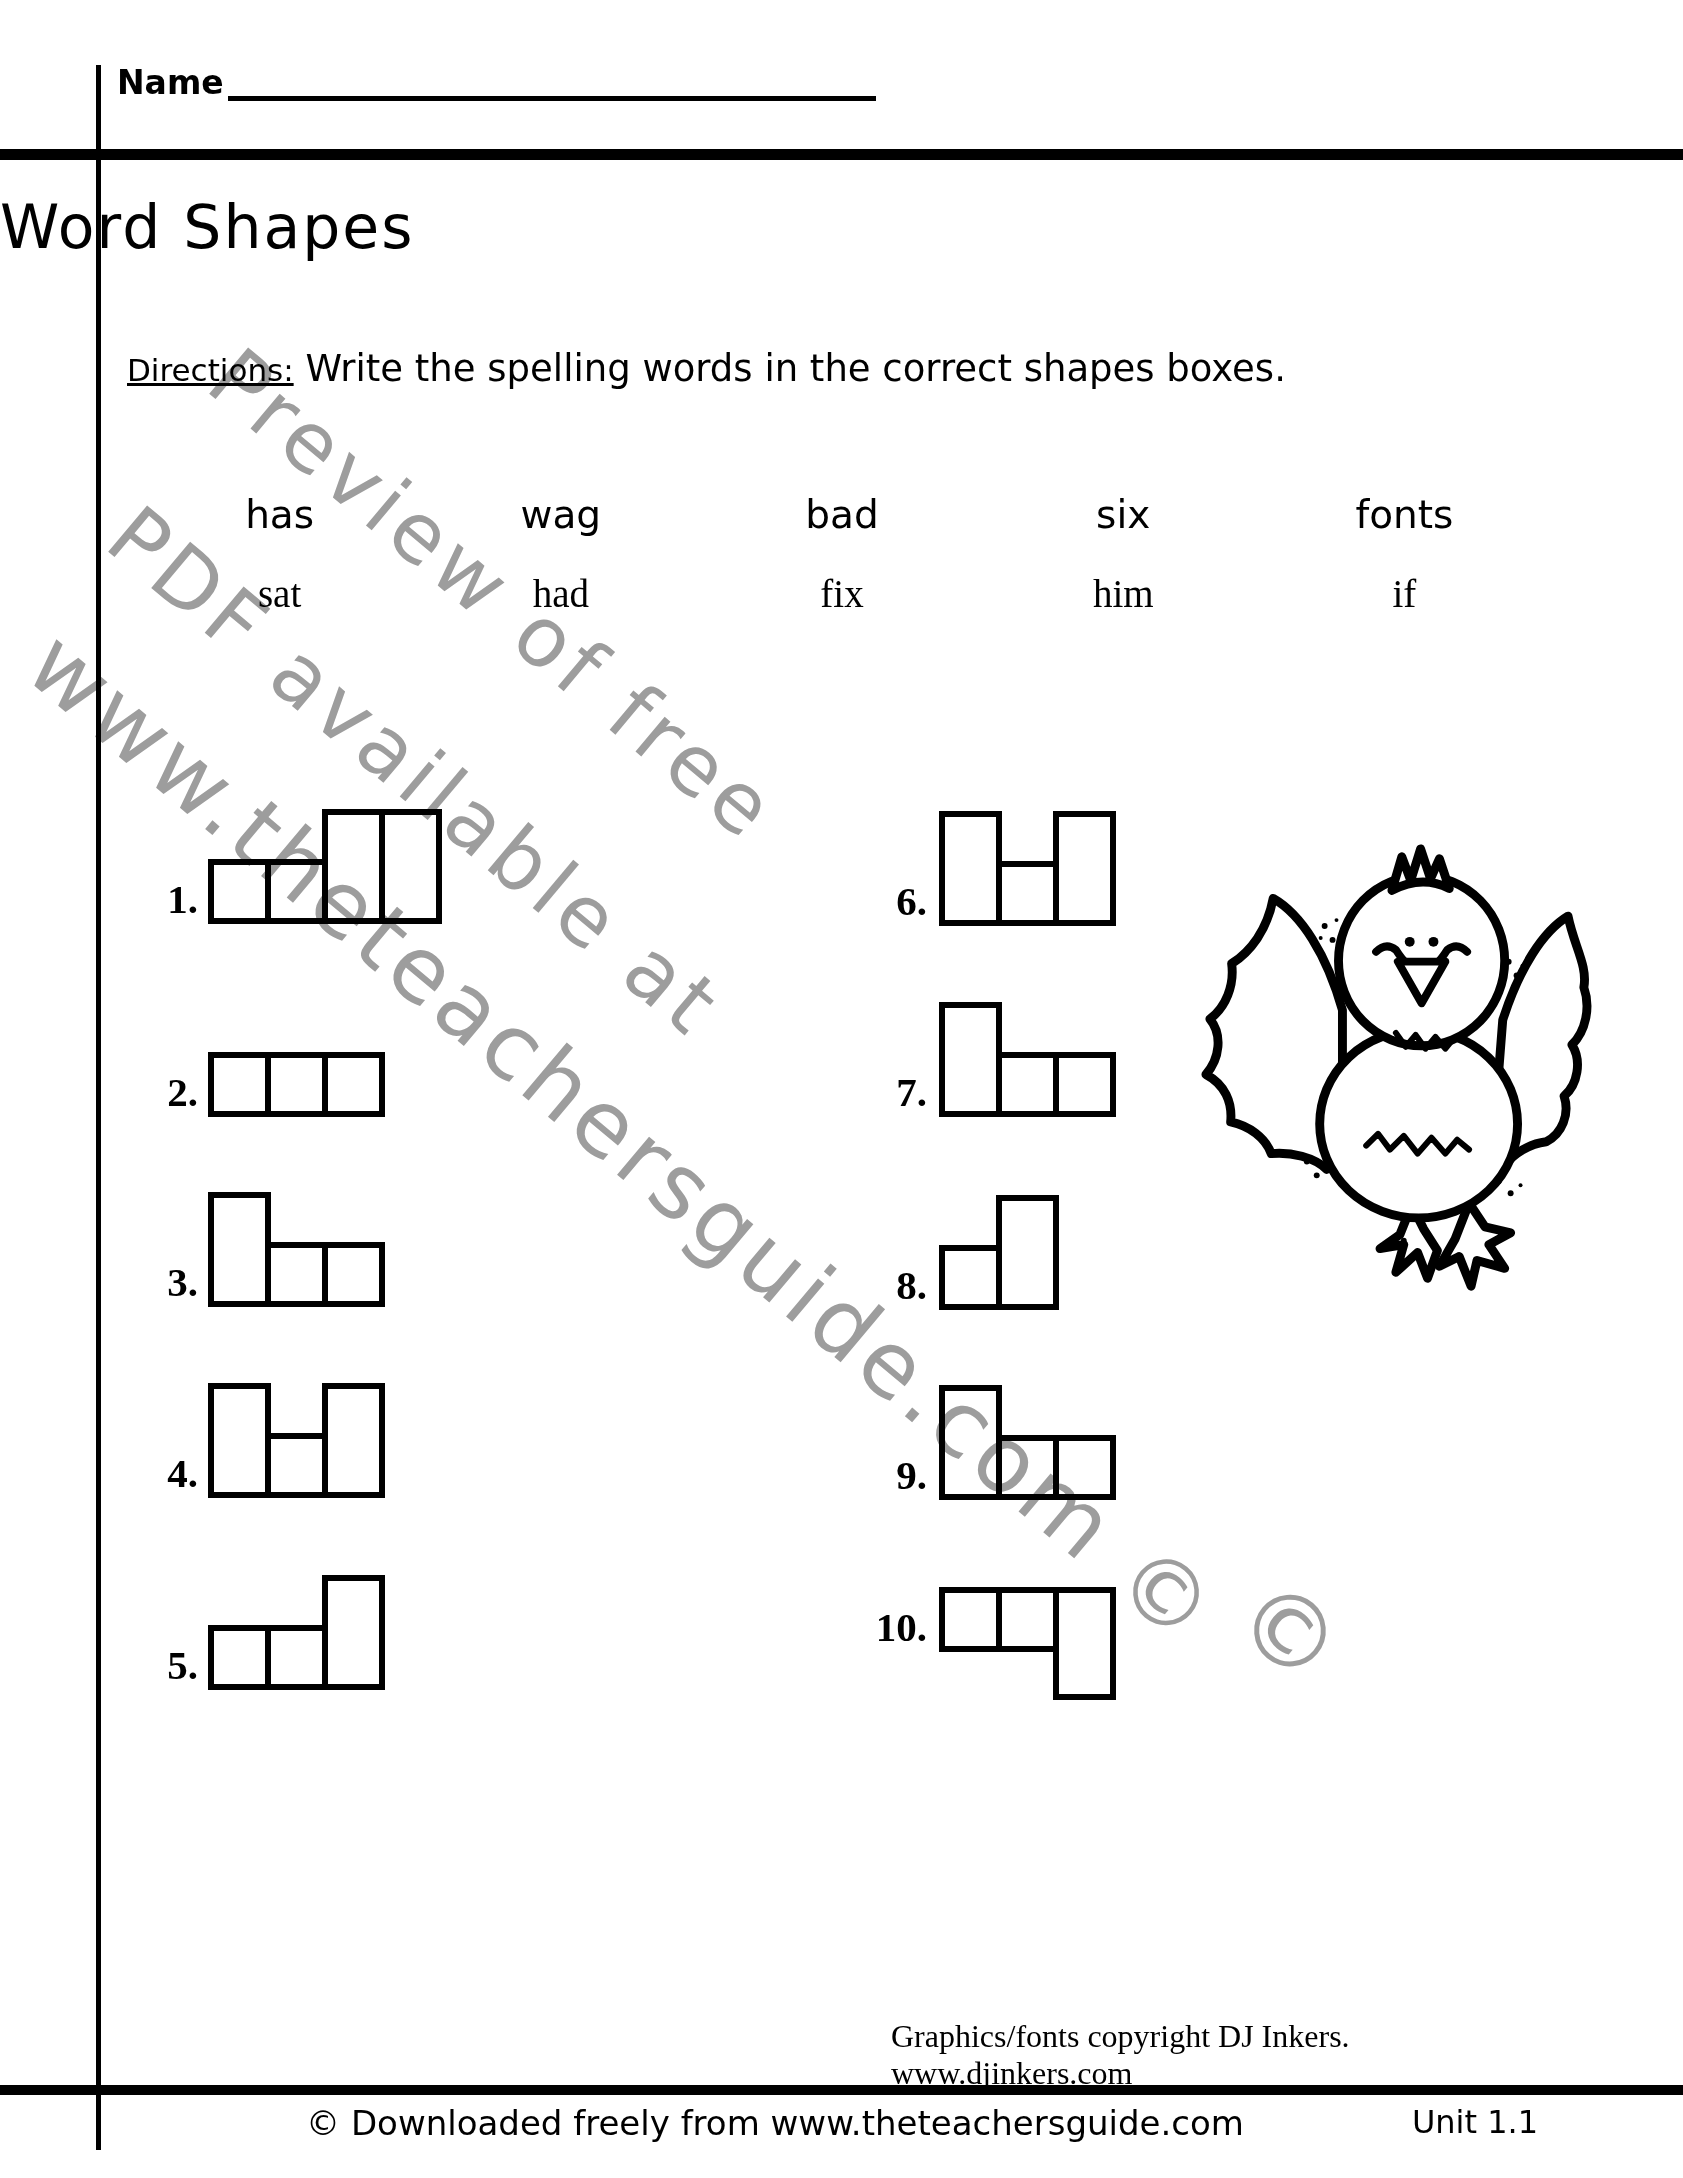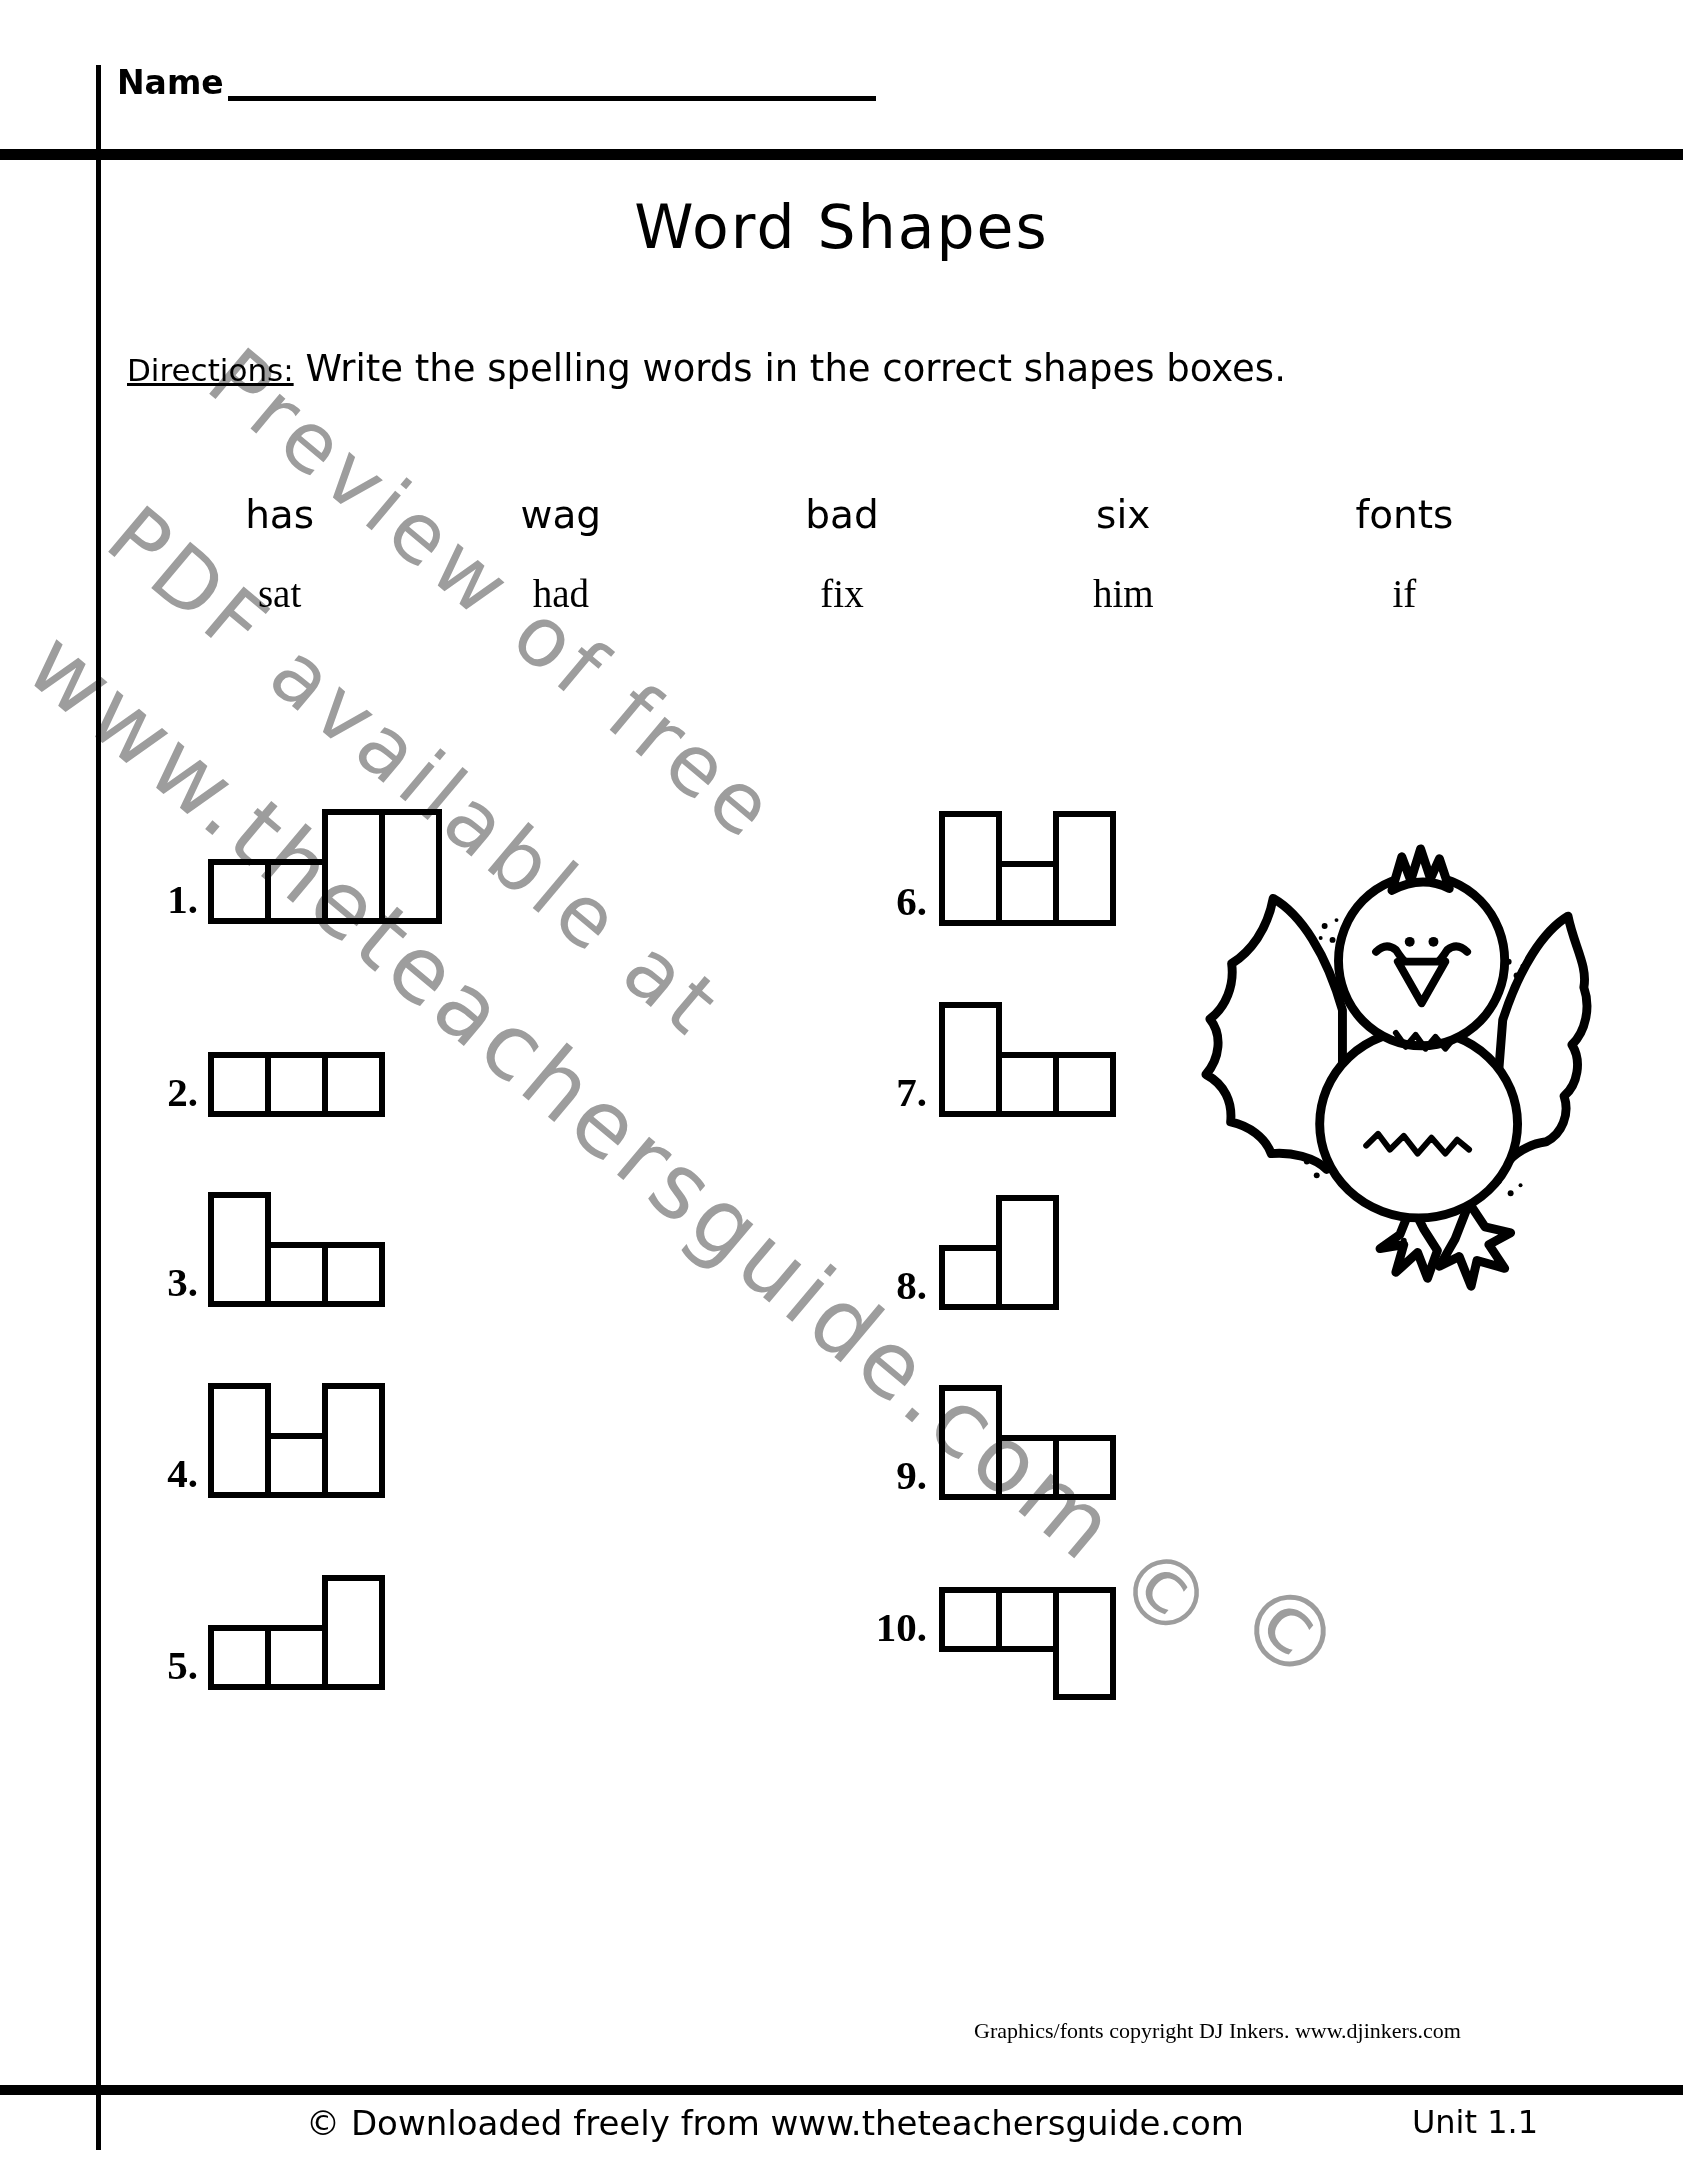--- a/index.html
+++ b/index.html
@@ -8,21 +8,21 @@
 
   
   .v-rule{position:absolute;left:96px;top:65px;width:5px;height:2085px;background:#000;z-index:3;}
   .h-rule-top{position:absolute;left:0;top:149px;width:1683px;height:11px;background:#000;z-index:3;}
   .h-rule-bottom{position:absolute;left:0;top:2085px;width:1683px;height:10px;background:#000;z-index:3;}
 
   
   .name-row{position:absolute;left:117px;top:48px;display:flex;align-items:flex-end;z-index:4;}
   .name-label{font-size:33px;font-weight:bold;line-height:1.05;}
   .name-line{width:648px;height:48px;border-bottom:5px solid #000;margin-left:4px;}
-  .title{position:absolute;left:0;top:192px;width:1683px;text-align:center;
+  .title{position:absolute;left:0;top:192px;width:1683px;
          font-size:60px;letter-spacing:2px;z-index:4;}
   .directions{position:absolute;left:127px;top:347px;font-size:37px;z-index:4;}
   .directions .dlabel{font-size:31px;text-decoration:underline;}
 
   
   .word-row{position:absolute;left:139px;width:1406px;display:flex;z-index:4;font-size:39px;}
   .word-row span{flex:1;text-align:center;}
   .word-row.r1{top:492px;}
   .word-row.r2{top:571px;font-family:Liberation Serif, serif;}
 
@@ -44,22 +44,22 @@
       transform-origin:0 0;transform:rotate(40deg);line-height:1;}
   .wm1{left:248px;top:335px;font-size:83px;letter-spacing:6px;}
   .wm2{left:147px;top:493px;font-size:83px;letter-spacing:6px;}
   .wm3{left:71px;top:616px;font-size:91px;letter-spacing:5px;}
   .wm4{left:1283px;top:1562px;font-size:99px;}
 
   
   .bird{position:absolute;left:1176px;top:837px;width:416px;height:465px;z-index:4;}
 
   
-  .credit{position:absolute;left:891px;top:2018px;width:653px;text-align:center;
-          font-family:"Liberation Serif",serif;font-size:22px;z-index:4;}
+  .credit{position:absolute;left:891px;top:2018px;width:653px;text-align:left;
+          font-family:"Liberation Serif",serif;font-size:32px;z-index:4;}
   .download{position:absolute;left:0;top:2103px;width:1550px;text-align:center;
             font-size:34px;z-index:4;}
   .unit{position:absolute;left:1366px;top:2103px;width:218px;text-align:center;
         font-size:32px;z-index:4;}
 </style>
 </head>
 <body>
 
 <div class="wm wm1">Preview of free</div>
 <div class="wm wm2">PDF  available at</div>

